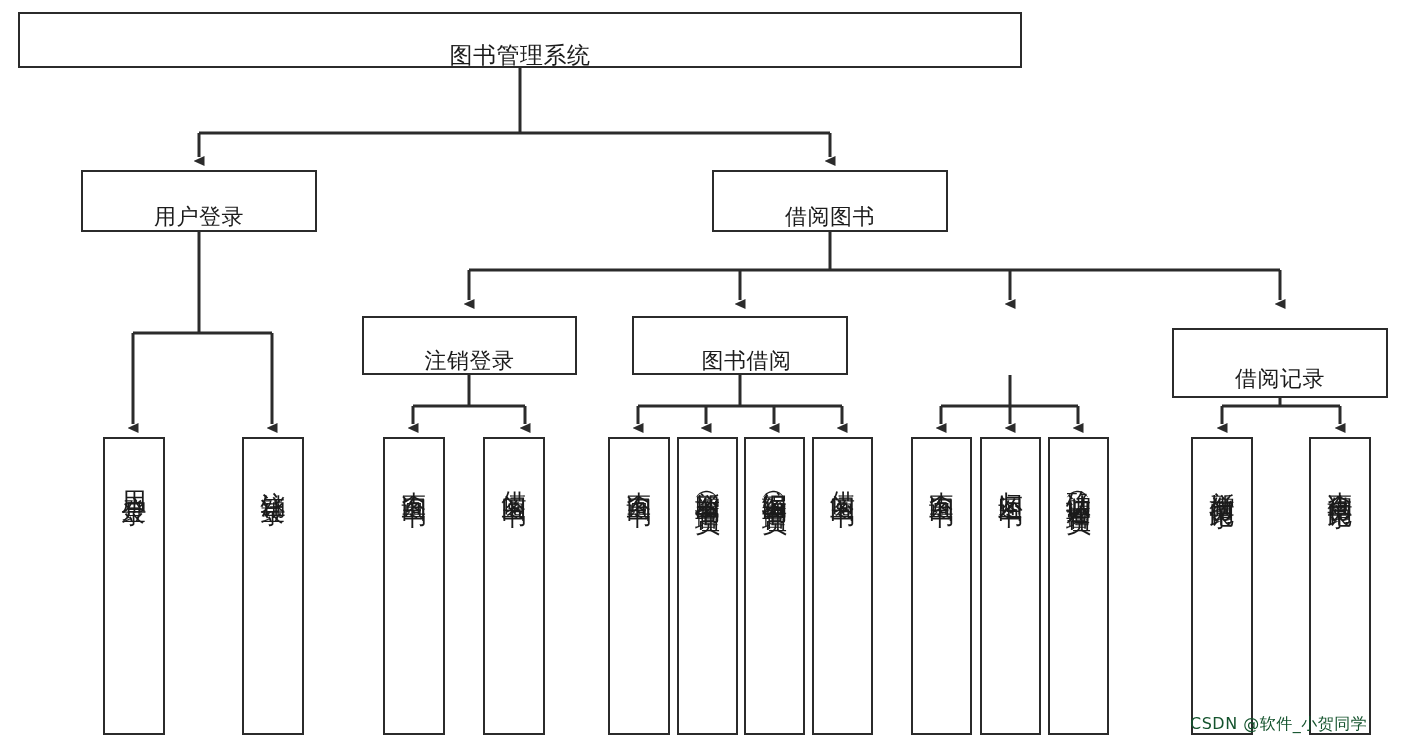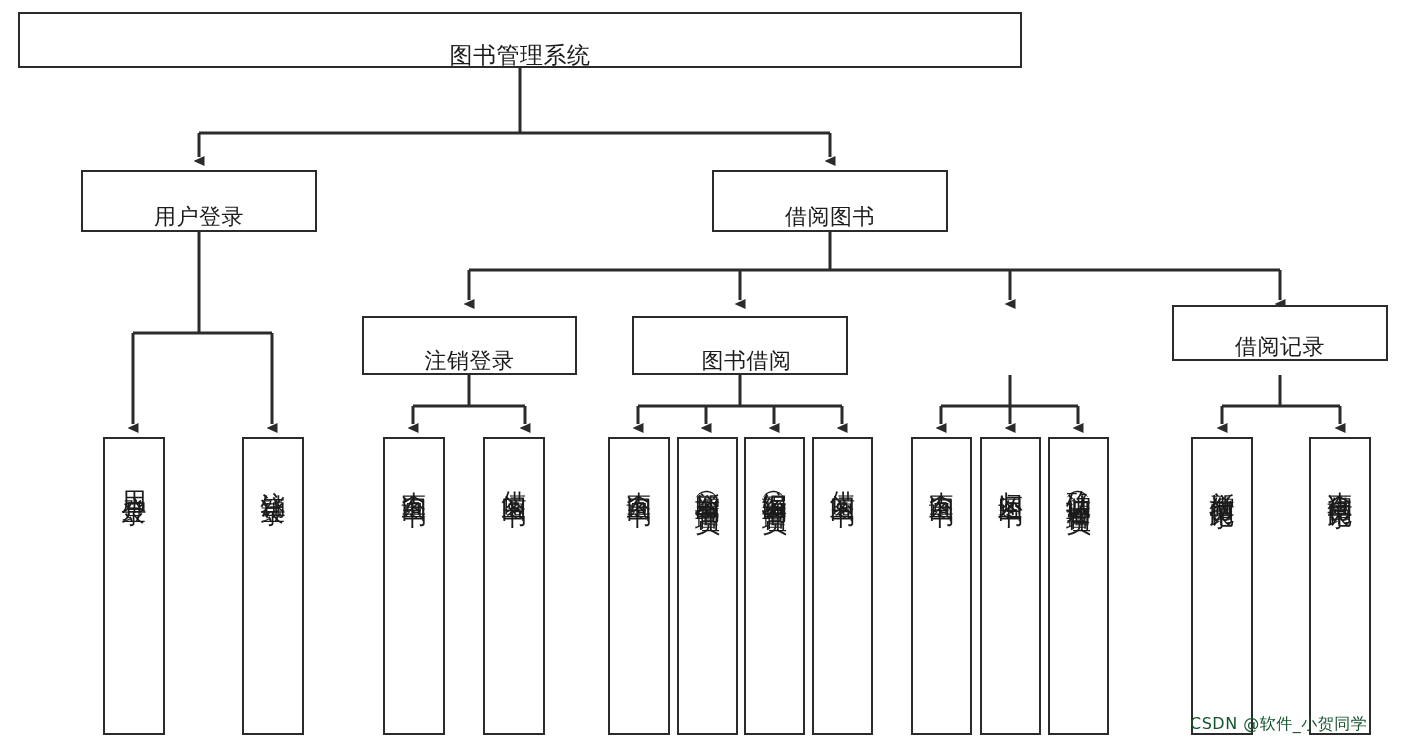--- a/index.html
+++ b/index.html
@@ -148,21 +148,21 @@
 
   <div class="node horiz" style="left:362px; top:316px; width:215px; height:59px;">
     <span class="node-label">注销登录</span>
   </div>
 
   <div class="node horiz" style="left:632px; top:316px; width:216px; height:59px;padding-left:13px;">
     <span class="node-label">图书借阅</span>
   </div>
 
 
-  <div class="node horiz" style="left:1172px; top:305px; width:216px; height:56px;font-family:Liberation Mono, monospace;">
+  <div class="node horiz" style="left:1172px; top:328px; width:216px; height:70px;">
     <span class="node-label">借阅记录</span>
   </div>
 
   <div class="node vert" style="left:103px; top:437px; width:62px; height:298px;">
     <span class="node-label">用户登录</span>
   </div>
 
   <div class="node vert" style="left:242px; top:437px; width:62px; height:298px;">
     <span class="node-label">注销登录</span>
   </div>

